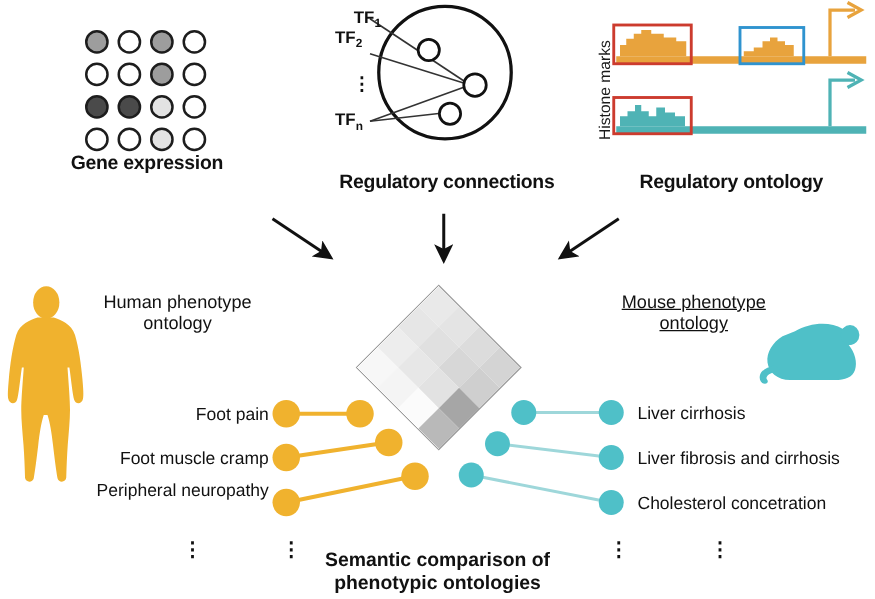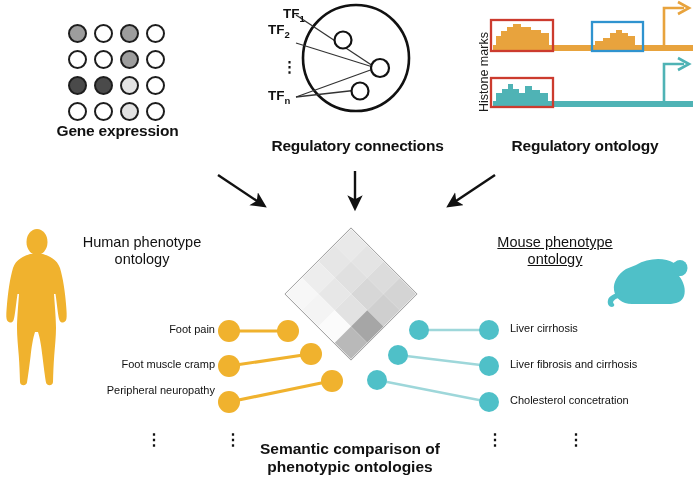--- a/index.html
+++ b/index.html
@@ -58,21 +58,21 @@
   
 
   
   .onto-label{
     font-size:14.5px;color:#111;text-align:center;line-height:17px;
     white-space:nowrap;
   }
 
   
   .pheno-text{
-    font-size:11px;color:#111;white-space:nowrap;
+    font-size:14px;color:#111;white-space:nowrap;
     position:absolute;
   }
   .pheno-text.left{text-align:right;}
   .node{
     position:absolute;border-radius:50%;
   }
   .node.h{background:#f0b22e;}
   .node.m{background:#4fc0c8;}
 
   

